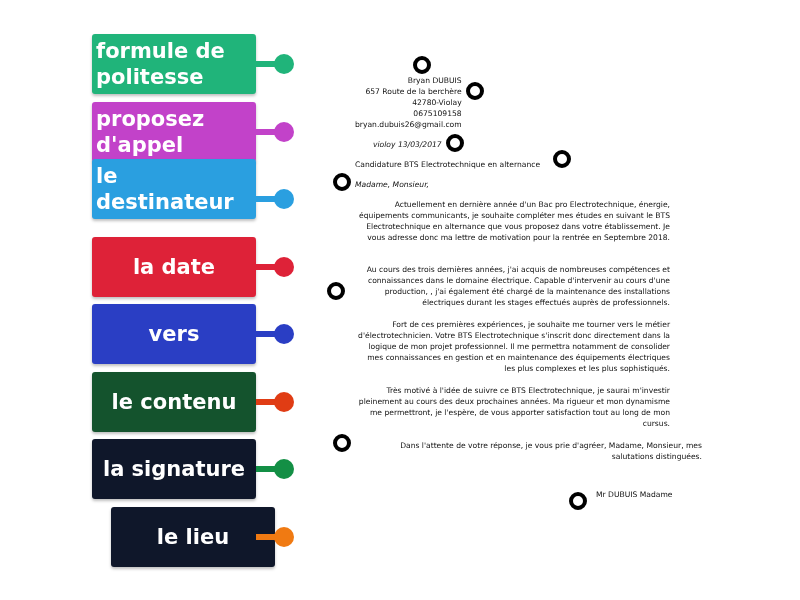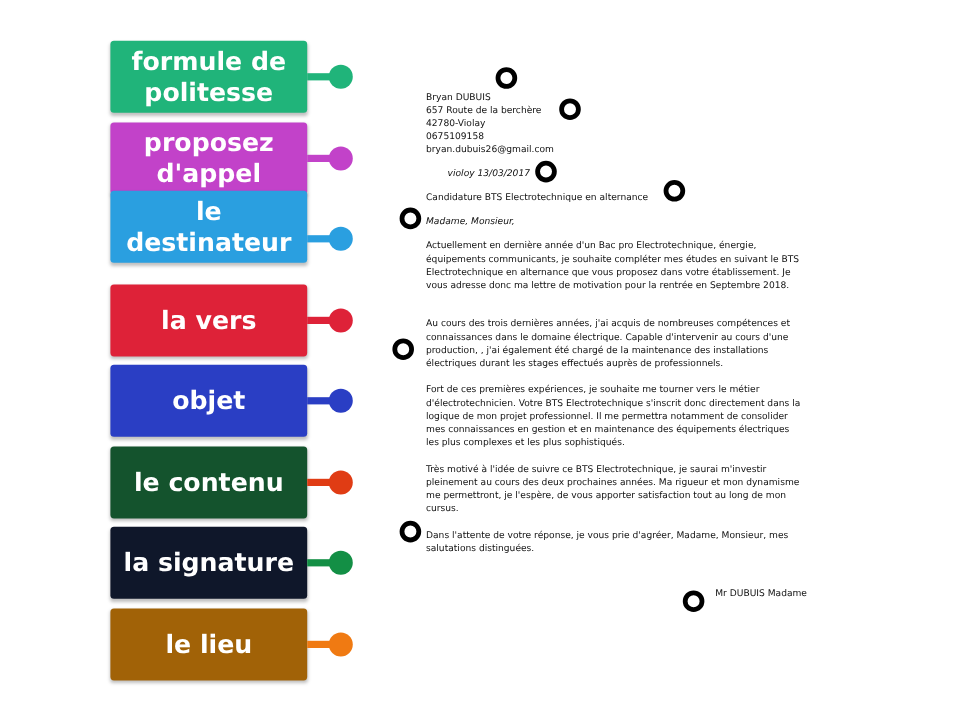--- a/index.html
+++ b/index.html
@@ -1,22 +1,22 @@
 <!DOCTYPE html>
 <html><head>
 <meta charset="utf-8">
 <style>
   html, body { margin:0; padding:0; }
   body { width:800px; height:600px; background:#ffffff; position:relative; overflow:hidden; font-family:"DejaVu Sans", sans-serif; }
-  .label { position:absolute; left:92px; width:164px; height:60px; border-radius:3px; color:#fff; display:flex; align-items:center; justify-content:center; text-align:center; font-family:"DejaVu Sans", sans-serif; font-weight:bold; font-size:21px; line-height:26px; box-shadow:0 2px 3px rgba(0,0,0,0.25); cursor:grab; }
+  .label { position:absolute; left:92px; width:164px; height:60px; border-radius:3px; color:#fff; display:flex; align-items:center; justify-content:center; text-align:left; font-family:"DejaVu Sans", sans-serif; font-weight:bold; font-size:21px; line-height:26px; box-shadow:0 2px 3px rgba(0,0,0,0.25); cursor:grab; }
   .label .txt { display:block; padding:0 4px; }
   .connector { position:absolute; left:256px; width:20px; height:6px; }
   .knob { position:absolute; left:274px; width:20px; height:20px; border-radius:50%; }
   .target { position:absolute; width:10px; height:10px; border:4px solid #000; border-radius:50%; background:#fff; cursor:pointer; }
-  .letter { position:absolute; left:355px; font-family:"DejaVu Sans", sans-serif; font-size:7.6px; line-height:11px; color:#111; white-space:pre-line; }
+  .letter { position:absolute; left:355px; font-family:"DejaVu Sans", sans-serif; font-size:7.6px; line-height:11px; color:#111; white-space:pre-line;text-align:right; }
   .letter.para { width:315px; white-space:normal; }
   .italic { font-style:italic; }
 </style>
 </head>
 <body>
 
 <div id="labels">
     <div class="label" style="top: 34px; background: rgb(32, 180, 122);">
       <span class="txt">formule de politesse</span>
     </div>
@@ -26,59 +26,59 @@
       <span class="txt">proposez d'appel</span>
     </div>
     <div class="connector" style="top: 128.5px; background: rgb(194, 66, 201);"></div>
     <div class="knob" style="top: 121.5px; background: rgb(194, 66, 201);"></div>
     <div class="label" style="top: 159px; background: rgb(42, 159, 224);">
       <span class="txt">le destinateur</span>
     </div>
     <div class="connector" style="top: 196px; background: rgb(42, 159, 224);"></div>
     <div class="knob" style="top: 189px; background: rgb(42, 159, 224);"></div>
     <div class="label" style="top: 236.5px; background: rgb(222, 34, 56);">
-      <span class="txt">la vers</span>
+      <span class="txt">la date</span>
     </div>
     <div class="connector" style="top: 263.5px; background: rgb(222, 34, 56);"></div>
     <div class="knob" style="top: 256.5px; background: rgb(222, 34, 56);"></div>
     <div class="label" style="top: 304px; background: rgb(42, 62, 196);">
-      <span class="txt">objet</span>
+      <span class="txt">vers</span>
     </div>
     <div class="connector" style="top: 331px; background: rgb(42, 62, 196);"></div>
     <div class="knob" style="top: 324px; background: rgb(42, 62, 196);"></div>
     <div class="label" style="top: 371.5px; background: #14532d;">
       <span class="txt">le contenu</span>
     </div>
     <div class="connector" style="top: 398.5px; background: rgb(224, 60, 20);"></div>
     <div class="knob" style="top: 391.5px; background: rgb(224, 60, 20);"></div>
     <div class="label" style="top: 439px; background: #0f172a;">
       <span class="txt">la signature</span>
     </div>
     <div class="connector" style="top: 466px; background: rgb(19, 143, 69);"></div>
     <div class="knob" style="top: 459px; background: rgb(19, 143, 69);"></div>
-    <div class="label" style="top: 506.5px; background: #a16207;">
+    <div class="label" style="top: 506.5px; background: #0f172a; margin-left: 19px;">
       <span class="txt">le lieu</span>
     </div>
     <div class="connector" style="top: 533.5px; background: rgb(240, 122, 18);"></div>
     <div class="knob" style="top: 526.5px; background: rgb(240, 122, 18);"></div>
   </div>
 
 <div class="letter" style="top:75px;">Bryan DUBUIS
 657 Route de la berchère
 42780-Violay
 0675109158
 bryan.dubuis26@gmail.com</div>
 <div class="letter italic" style="top:139px;margin-left:18px;">violoy 13/03/2017</div>
 <div class="letter" style="top:159px;">Candidature BTS Electrotechnique en alternance</div>
 <div class="letter" style="top:179px;font-style:italic;">Madame, Monsieur,</div>
 <div class="letter para" style="top:199px;">Actuellement en dernière année d'un Bac pro Electrotechnique, énergie, équipements communicants, je souhaite compléter mes études en suivant le BTS Electrotechnique en alternance que vous proposez dans votre établissement. Je vous adresse donc ma lettre de motivation pour la rentrée en Septembre 2018.</div>
 <div class="letter para" style="top:264px;">Au cours des trois dernières années, j'ai acquis de nombreuses compétences et connaissances dans le domaine électrique. Capable d'intervenir au cours d'une production, , j'ai également été chargé de la maintenance des installations électriques durant les stages effectués auprès de professionnels.</div>
 <div class="letter para" style="top:319px;">Fort de ces premières expériences, je souhaite me tourner vers le métier d'électrotechnicien. Votre BTS Electrotechnique s'inscrit donc directement dans la logique de mon projet professionnel. Il me permettra notamment de consolider mes connaissances en gestion et en maintenance des équipements électriques les plus complexes et les plus sophistiqués.</div>
 <div class="letter para" style="top:385px;">Très motivé à l'idée de suivre ce BTS Electrotechnique, je saurai m'investir pleinement au cours des deux prochaines années. Ma rigueur et mon dynamisme me permettront, je l'espère, de vous apporter satisfaction tout au long de mon cursus.</div>
-<div class="letter para" style="top:440px;">Dans l'attente de votre réponse, je vous prie d'agréer, Madame, Monsieur, mes salutations distinguées.</div>
+<div class="letter para" style="top:440px;margin-left:32px;">Dans l'attente de votre réponse, je vous prie d'agréer, Madame, Monsieur, mes salutations distinguées.</div>
 <div class="letter" style="top:489px; left:596px;">Mr DUBUIS Madame</div>
 
 <div id="targets">
     <div class="target" style="left: 413px; top: 56px;"></div>
     <div class="target" style="left: 466px; top: 82px;"></div>
     <div class="target" style="left: 446px; top: 134px;"></div>
     <div class="target" style="left: 553px; top: 150px;"></div>
     <div class="target" style="left: 333px; top: 173px;"></div>
     <div class="target" style="left: 327px; top: 282px;"></div>
     <div class="target" style="left: 333px; top: 434px;"></div>

